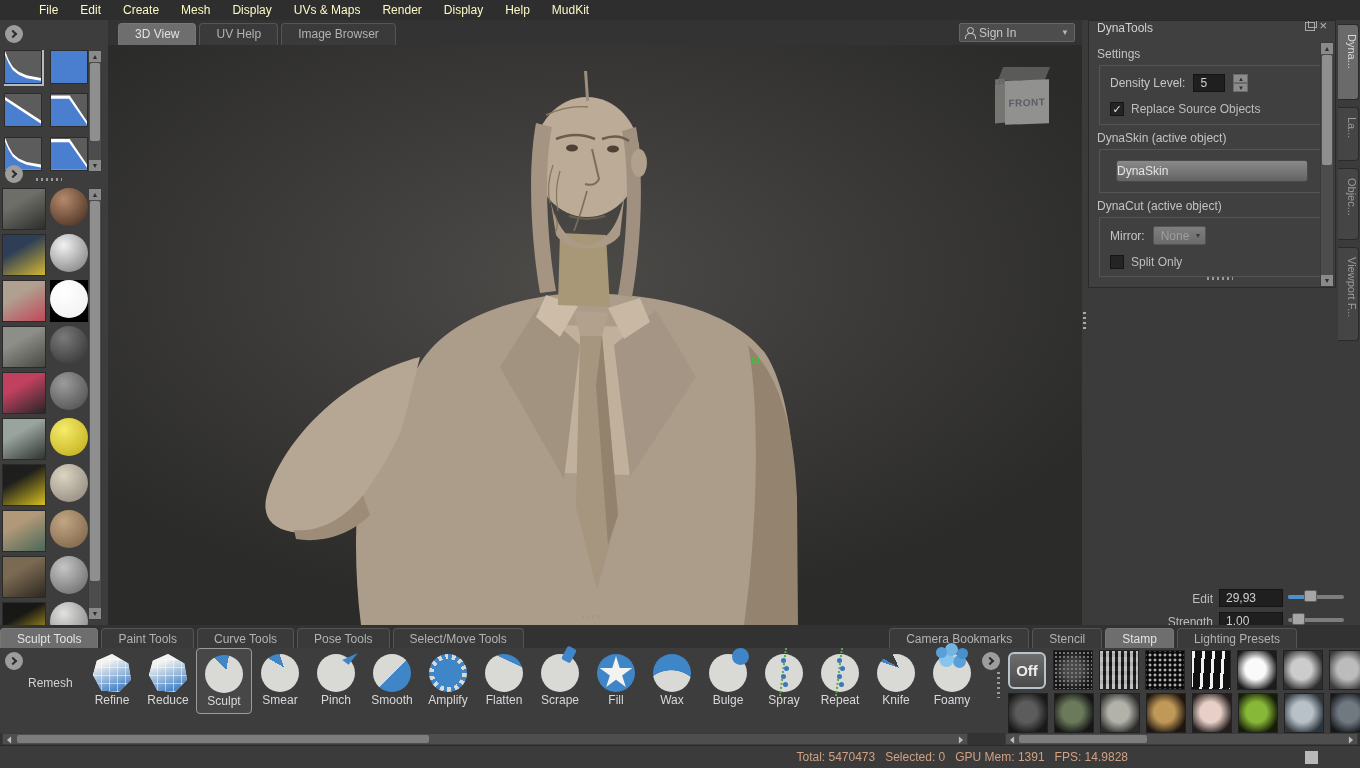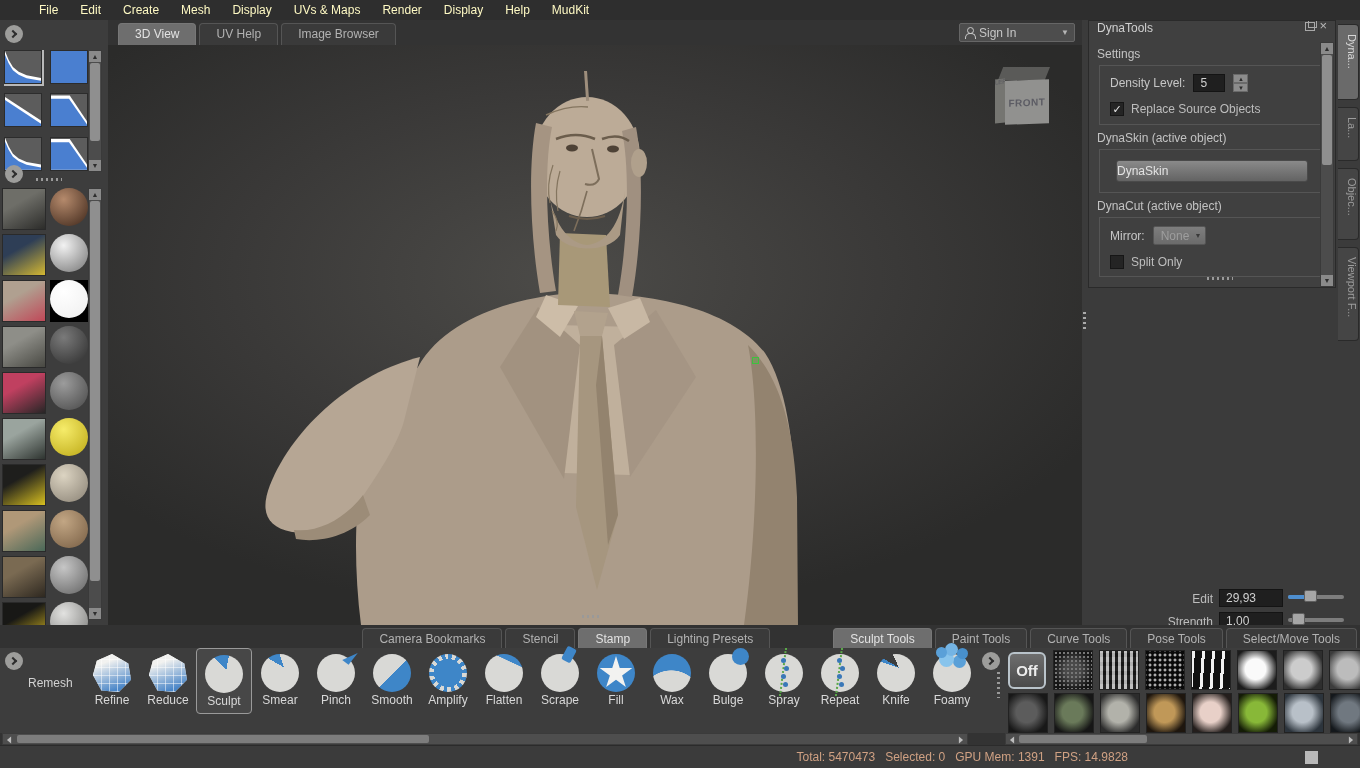--- a/index.html
+++ b/index.html
@@ -461,34 +461,34 @@
     <span class="field" style="position:absolute;left:137px;top:312px;width:64px;">1,00</span>
     <div class="hslider" style="left:206px;top:313px;width:56px;">
       <div class="track"></div>
         <div class="knob" style="left:4px;"></div>
     </div>
 
   </div>
 </div>
 
 <div id="bottom-tabs">
-  <div id="bt-right">
-
-  <div class="tab">Camera Bookmarks</div>
-      <div class="tab">Stencil</div>
-      <div class="tab active">Stamp</div>
-      <div class="tab">Lighting Presets</div>
-    </div>
   <div style="display:flex;">
 
   <div class="tab active">Sculpt Tools</div>
       <div class="tab">Paint Tools</div>
       <div class="tab">Curve Tools</div>
       <div class="tab">Pose Tools</div>
       <div class="tab">Select/Move Tools</div>
+    </div>
+  <div id="bt-right">
+
+  <div class="tab">Camera Bookmarks</div>
+      <div class="tab">Stencil</div>
+      <div class="tab active">Stamp</div>
+      <div class="tab">Lighting Presets</div>
     </div>
 </div>
 
 <div id="tooltray">
   <div class="chev-btn" id="tray-chev-l" style="position:absolute;">
       <i></i>
     </div>
   <span id="remesh-label">Remesh</span>
   <div id="tools-row">
 

